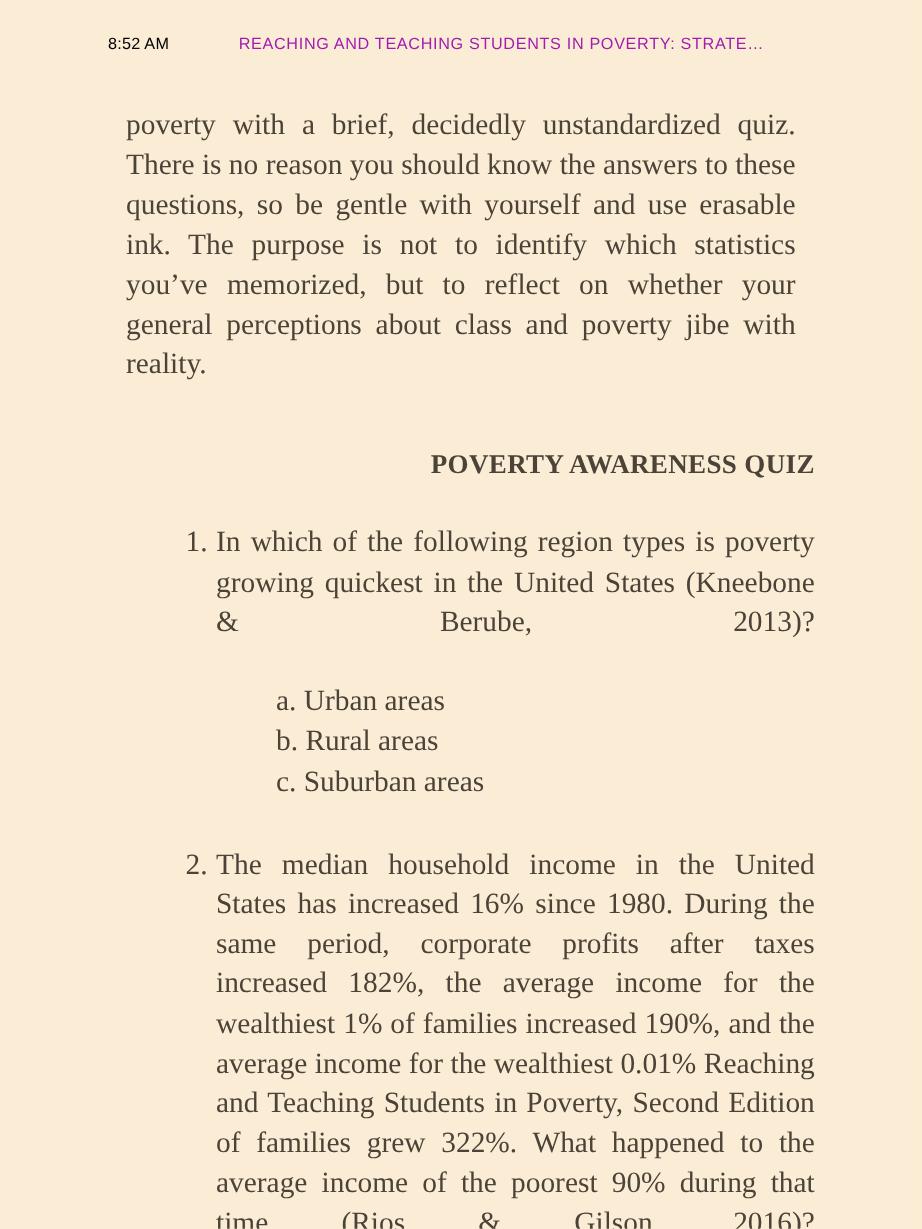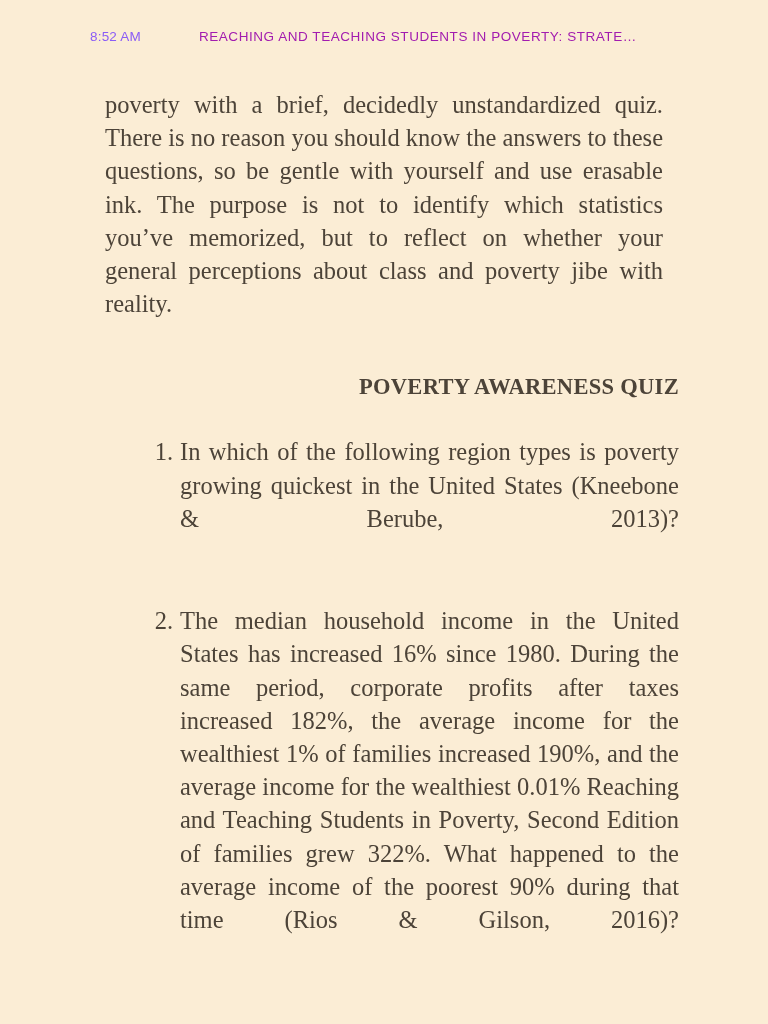--- a/index.html
+++ b/index.html
@@ -28,21 +28,21 @@
     flex: 0 0 72px;
     display: flex;
     align-items: center;
     padding: 0 30px 0 90px;
     box-sizing: border-box;
     font-family: "Liberation Sans", sans-serif;
   }
   .clock {
     font-size: 13.5px;
     letter-spacing: 0.2px;
-    color: #8b5cf6;
+    color: #000000;
     white-space: nowrap;
   }
   .book-title {
     font-size: 13.5px;
     letter-spacing: 0.55px;
     color: #a21caf;
     margin-left: 58px;
     white-space: nowrap;
     overflow: hidden;
     text-overflow: clip;
@@ -156,20 +156,34 @@
 
     <p class="body-para">poverty with a brief, decidedly unstandardized quiz. There is no reason you should know the answers to these questions, so be gentle with yourself and use erasable ink. The purpose is not to identify which statistics you’ve memorized, but to reflect on whether your general perceptions about class and poverty jibe with reality.</p>
 
     <h2 class="quiz-heading">POVERTY AWARENESS QUIZ</h2>
 
     <ol class="quiz-list">
 
       <li class="quiz-item first">
         <span class="marker">1.</span>
         <span class="q-text">In which of the following region types is poverty growing quickest in the United States (Kneebone &amp; Berube, 2013)?</span>
+        <ul class="options">
+          <li class="option">
+            <span class="opt-letter">a.</span>
+            <span>Urban areas</span>
+          </li>
+          <li class="option">
+            <span class="opt-letter">b.</span>
+            <span>Rural areas</span>
+          </li>
+          <li class="option">
+            <span class="opt-letter">c.</span>
+            <span>Suburban areas</span>
+          </li>
+        </ul>
       </li>
 
       <li class="quiz-item">
         <span class="marker">2.</span>
         <span class="q-text">The median household income in the United States has increased 16% since 1980. During the same period, corporate profits after taxes increased 182%, the average income for the wealthiest 1% of families increased 190%, and the average income for the wealthiest 0.01% Reaching and Teaching Students in Poverty, Second Edition of families grew 322%. What happened to the average income of the poorest 90% during that time (Rios &amp; Gilson, 2016)?</span>
       </li>
 
     </ol>
   </div>
 

